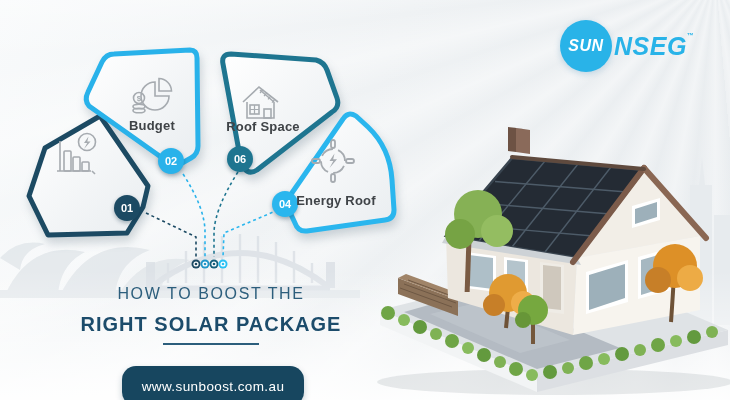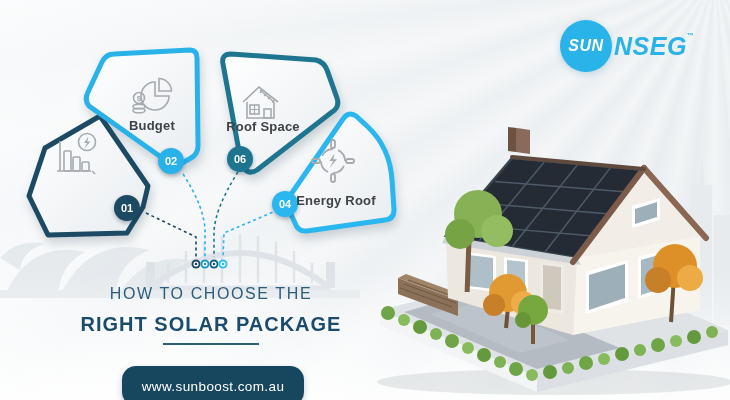--- a/index.html
+++ b/index.html
@@ -281,20 +281,20 @@
   <div class="badge badge-01">01</div>
   <div class="badge badge-02">02</div>
   <div class="badge badge-03">06</div>
   <div class="badge badge-04">04</div>
 
   <div class="step-label lbl-2">Budget</div>
   <div class="step-label lbl-3">Roof Space</div>
   <div class="step-label lbl-4">Energy Roof</div>
 
   <div class="heading">
-    <div class="heading-line1">HOW TO CHOOSE THE</div>
+    <div class="heading-line1">HOW TO BOOST THE</div>
     <div class="heading-line2">RIGHT SOLAR PACKAGE</div>
     <div class="heading-underline"></div>
   </div>
 
   <div class="url-pill">www.sunboost.com.au</div>
 
 </div>
 
 </body></html>

